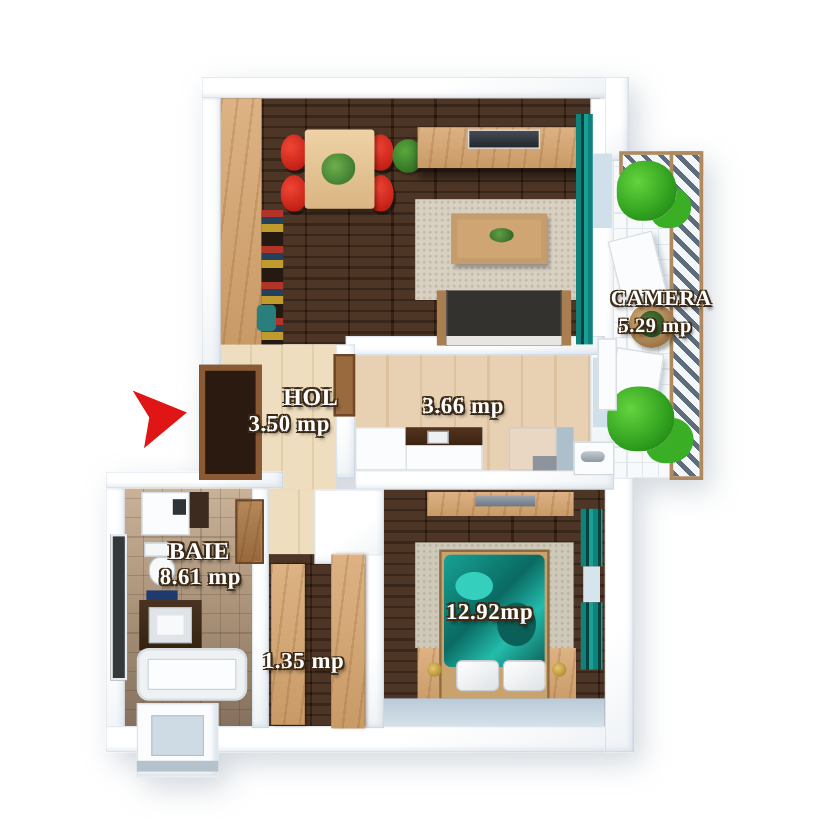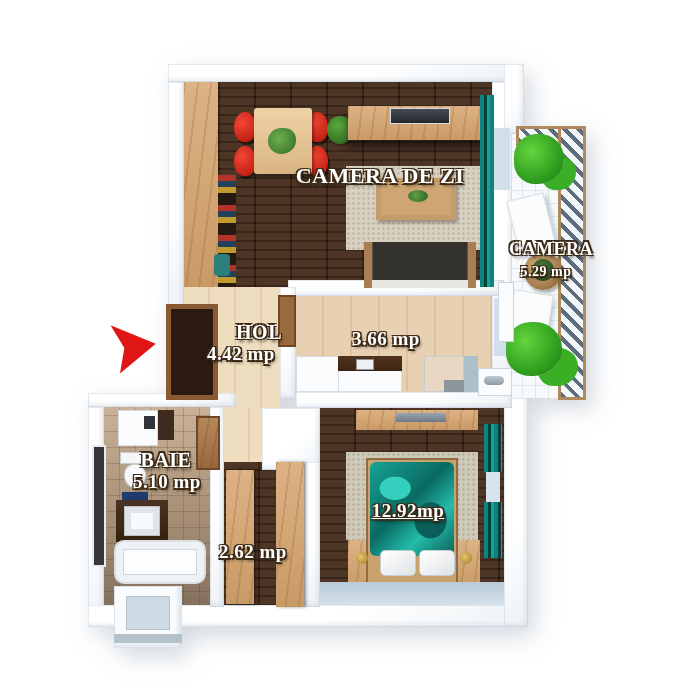--- a/index.html
+++ b/index.html
@@ -160,29 +160,28 @@
     <div class="abs" style="left:478px;top:368px;width:34px;height:28px;background:#fbfcfd;border:1px solid #cfd6db;box-sizing:border-box;"></div>
     <div class="abs" style="left:484px;top:376px;width:20px;height:9px;border-radius:5px;background:linear-gradient(180deg,#c2cbd2,#8e99a2);"></div>
 
     <div class="abs" style="left:114px;top:586px;width:68px;height:62px;background:#fbfcfd;border:1px solid #dde3e8;box-sizing:border-box;box-shadow:inset -3px -3px 4px rgba(150,175,195,.3);"></div>
     <div class="abs" style="left:126px;top:596px;width:44px;height:34px;background:#cfdbe4;border:1px solid #b4c2cc;box-sizing:border-box;"></div>
     <div class="abs" style="left:114px;top:634px;width:68px;height:9px;background:#b6c2cb;"></div>
   </div>
 
   <div class="arrow"></div>
 
-  <div class="lbl" style="left:380px;top:176px;font-size:22px;">CAMERA DE ZI</div>
 
   <div class="lbl" style="left:386px;top:339px;font-size:19px;">3.66 mp</div>
 
   <div class="lbl" style="left:241px;top:332px;font-size:20px;padding-left:36px;">HOL</div>
-  <div class="lbl" style="left:241px;top:354px;font-size:19px;">4.42 mp</div>
+  <div class="lbl" style="left:241px;top:354px;font-size:19px;">3.50 mp</div>
 
   <div class="lbl" style="left:551px;top:249px;font-size:18px;">CAMERA</div>
-  <div class="lbl" style="left:546px;top:272px;font-size:14px;">5.29 mp</div>
+  <div class="lbl" style="left:546px;top:272px;font-size:17px;">5.29 mp</div>
 
   <div class="lbl" style="left:166px;top:460px;font-size:20px;">BAIE</div>
-  <div class="lbl" style="left:167px;top:482px;font-size:19px;">5.10 mp</div>
+  <div class="lbl" style="left:167px;top:482px;font-size:19px;">8.61 mp</div>
 
-  <div class="lbl" style="left:253px;top:552px;font-size:19px;">2.62 mp</div>
+  <div class="lbl" style="left:253px;top:552px;font-size:19px;">1.35 mp</div>
 
-  <div class="lbl" style="left:408px;top:511px;font-size:19px;text-decoration:underline;">12.92mp</div>
+  <div class="lbl" style="left:408px;top:511px;font-size:19px;">12.92mp</div>
 </div>
 
 </body></html>

